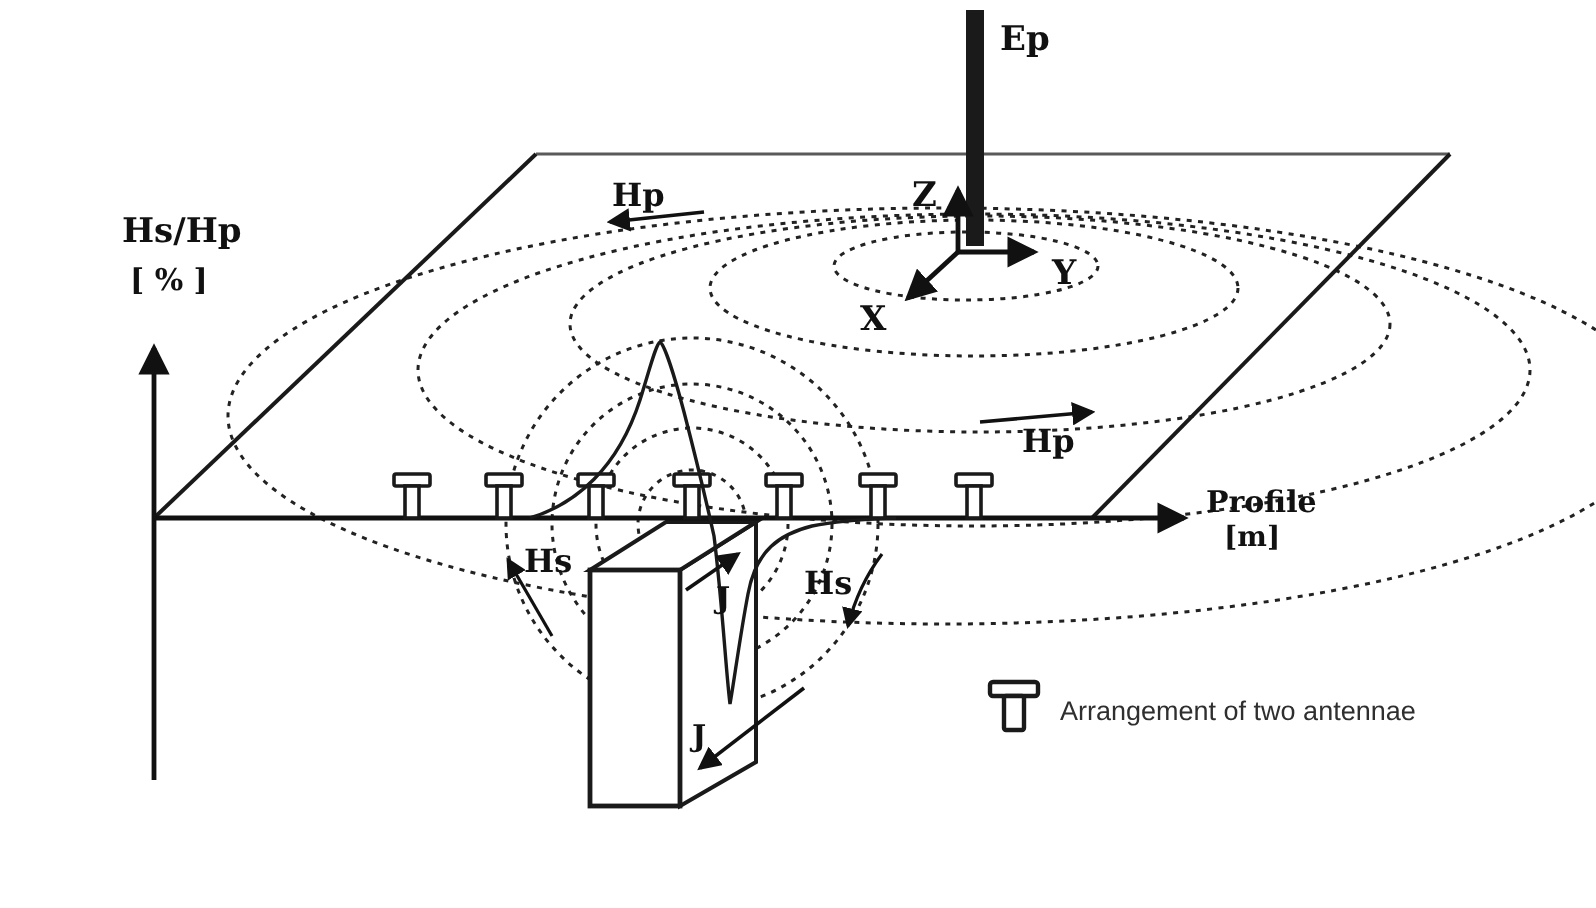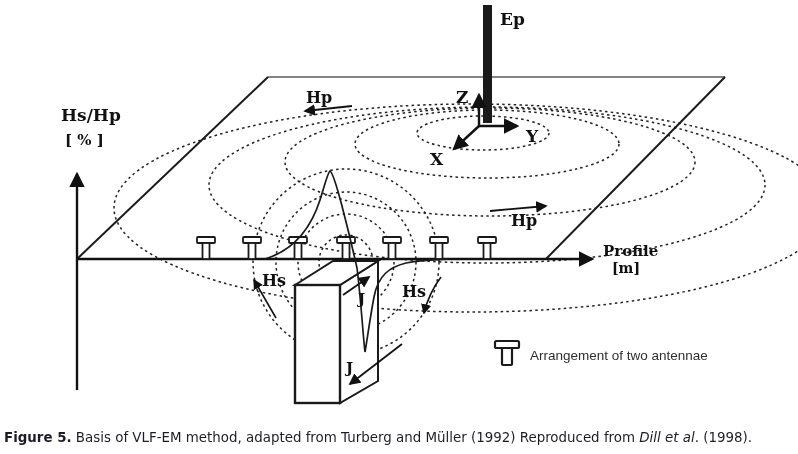--- a/index.html
+++ b/index.html
@@ -145,17 +145,14 @@
 
     <g>
       <g stroke="#1a1a1a" fill="#ffffff" stroke-width="2.2">
         <rect x="495" y="341" width="24" height="7" rx="1.5"></rect>
         <rect x="502" y="348" width="10" height="17" rx="1"></rect>
       </g>
       <text class="legend-text" x="530" y="360">Arrangement of two antennae</text>
     </g>
   </svg>
 
-  <div class="caption">
-    <b>Figure 5.</b><span> Basis of VLF-EM method, adapted from Turberg and Müller (1992) Reproduced from </span><i>Dill et al</i><span>. (1998).</span>
-  </div>
 
 </div>
 
 </body></html>

